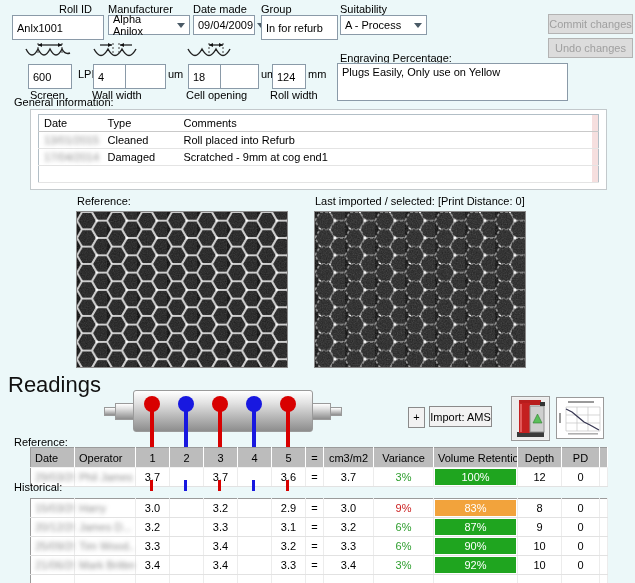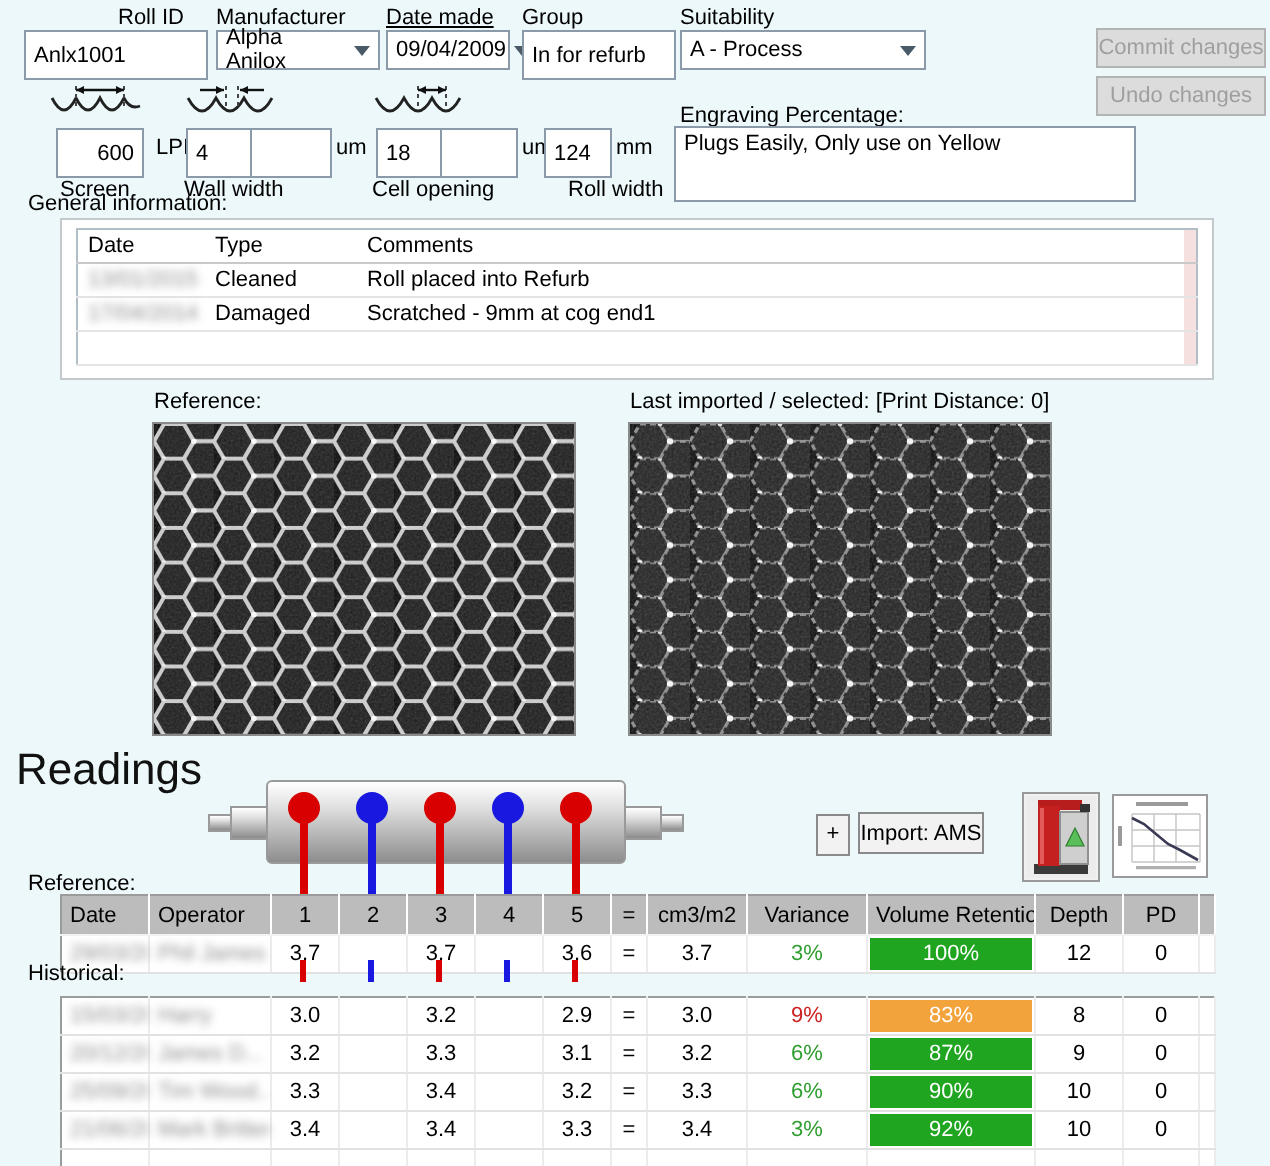--- a/index.html
+++ b/index.html
@@ -50,31 +50,31 @@
 
   <div class="lbl" style="left:12px;top:3px;margin-left:47px;">Roll ID</div>
   <input class="tb" style="left: 12px; top: 15px; width: 92px;" value="Anlx1001">
 
   <div class="lbl" style="left:108px;top:3px;">Manufacturer</div>
   <div class="combo" style="left:108px;top:15px;width:82px;">
     <span>Alpha Anilox</span>
     <span class="arr"></span>
   </div>
 
-  <div class="lbl" style="left:193px;top:3px;text-decoration:underline;">Date made</div>
+  <div class="lbl" style="left:193px;top:3px;">Date made</div>
   <div class="combo" style="left:193px;top:15px;width:62px;">
     <span>09/04/2009</span>
     <span class="arr"></span>
   </div>
 
   <div class="lbl" style="left:261px;top:3px;">Group</div>
   <input class="tb" style="left: 261px; top: 15px; width: 77px;" value="In for refurb">
 
   <div class="lbl" style="left:340px;top:3px;">Suitability</div>
-  <div class="combo" style="left:340px;top:15px;width:123px;">
+  <div class="combo" style="left:340px;top:15px;width:87px;">
     <span>A - Process</span>
     <span class="arr"></span>
   </div>
 
   <div class="btn-dis" style="left:548px;top:14px;width:85px;height:20px;">Commit changes</div>
   <div class="btn-dis" style="left:548px;top:38px;width:85px;height:20px;">Undo changes</div>
 
   <svg class="abs" style="left:24px;top:42px;" width="52" height="20">
     <path d="M2 7 q6 12 12 0 q6 12 12 0 q6 12 12 0 q3 6 8 4" fill="none" stroke="#222" stroke-width="1.4"></path>
     <line x1="14" y1="1" x2="14" y2="13" stroke="#444" stroke-dasharray="2 2"></line>
@@ -91,37 +91,37 @@
     <path d="M22 3 l-4 -2 v4 z M30 3 l4 -2 v4 z" fill="#111"></path>
   </svg>
   <svg class="abs" style="left:184px;top:42px;" width="52" height="20">
     <path d="M4 7 q7 13 14 0 q7 13 14 0 q7 13 14 0" fill="none" stroke="#222" stroke-width="1.4"></path>
     <line x1="25" y1="1" x2="25" y2="13" stroke="#444" stroke-dasharray="2 2"></line>
     <line x1="39" y1="1" x2="39" y2="13" stroke="#444" stroke-dasharray="2 2"></line>
     <line x1="25" y1="3" x2="39" y2="3" stroke="#111" stroke-width="1.2"></line>
     <path d="M25 3 l4 -2 v4 z M39 3 l-4 -2 v4 z" fill="#111"></path>
   </svg>
 
-  <input class="tb" style="left: 28px; top: 64px; width: 44px; text-align: right;" value="600">
+  <input class="tb" style="left: 28px; top: 64px; width: 44px; text-align: left;" value="600">
   <div class="lbl" style="left:78px;top:68px;">LPI</div>
   <div class="lbl" style="left:30px;top:89px;">Screen</div>
 
   <input class="tb" style="left: 93px; top: 64px; width: 33px;" value="4">
   <input class="tb" style="left: 125px; top: 64px; width: 41px;" value="">
   <div class="lbl" style="left:168px;top:68px;">um</div>
   <div class="lbl" style="left:92px;top:89px;">Wall width</div>
 
   <input class="tb" style="left: 188px; top: 64px; width: 33px;" value="18">
   <input class="tb" style="left: 220px; top: 64px; width: 39px;" value="">
   <div class="lbl" style="left:261px;top:68px;">um</div>
   <div class="lbl" style="left:186px;top:89px;">Cell opening</div>
 
   <input class="tb" style="left: 272px; top: 64px; width: 34px;" value="124">
   <div class="lbl" style="left:308px;top:68px;">mm</div>
-  <div class="lbl" style="left:284px;top:89px;text-align:right;">Roll width</div>
+  <div class="lbl" style="left:270px;top:89px;text-align:right;">Roll width</div>
 
   <div class="lbl" style="left:340px;top:52px;">Engraving Percentage:</div>
   <textarea class="tb" style="left: 337px; top: 63px; width: 231px; height: 38px; resize: none; overflow: hidden;">Plugs Easily, Only use on Yellow</textarea>
 
   <div class="lbl" style="left:14px;top:96px;">General information:</div>
   <div class="groupbox" style="left:30px;top:109px;width:577px;height:81px;"></div>
   <table class="gi" style="left:38px;top:114px;width:561px;">
     <colgroup>
         <col style="width:64px">
         <col style="width:76px">

